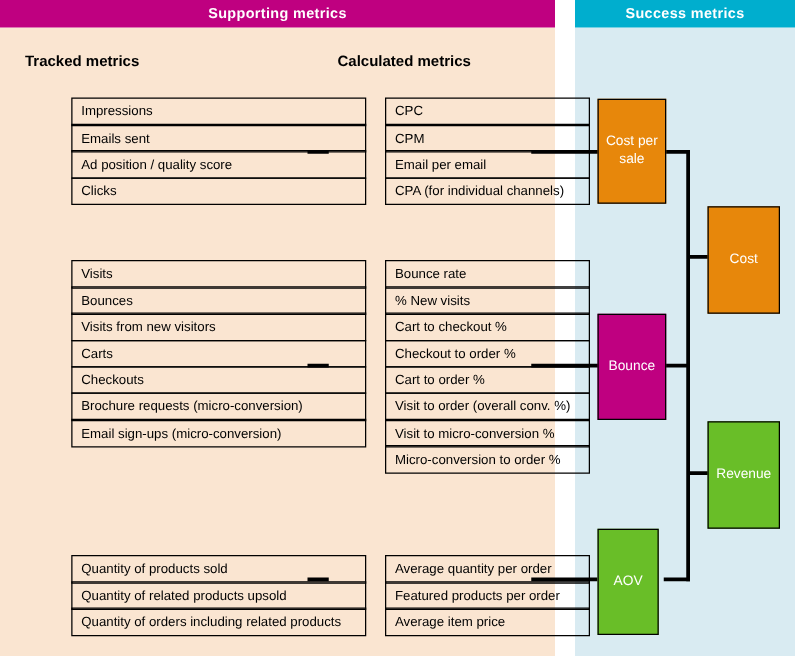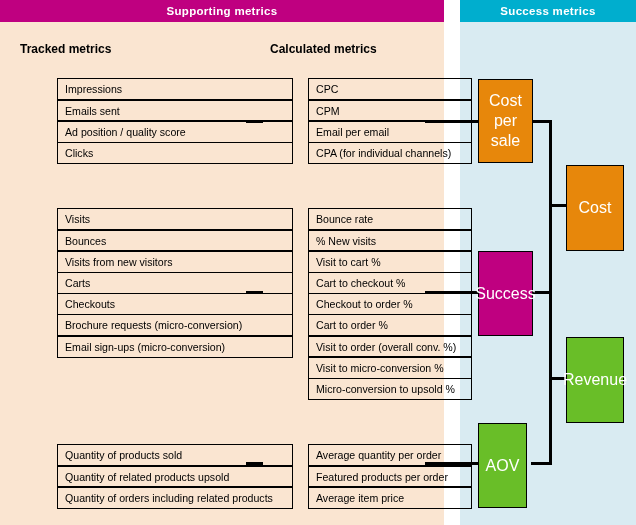--- a/index.html
+++ b/index.html
@@ -47,21 +47,21 @@
     white-space:nowrap;overflow:hidden;
     background:transparent;
   }
   .cell + .cell{margin-top:-1.4px;}
   
   .sbox{
     position:absolute;box-sizing:border-box;
     border:1.6px solid #000000;
     display:flex;align-items:center;justify-content:center;
     text-align:center;
-    color:#ffffff;font-size:16px;line-height:1.25;
+    color:#ffffff;font-size:11px;line-height:1.25;
     padding:2px;
   }
   #box-cps{left:478px;top:79px;width:55px;height:84px;}
   #box-cost{left:566px;top:165px;width:58px;height:86px;}
   #box-orders{left:478px;top:251px;width:55px;height:85px;}
   #box-revenue{left:566px;top:337px;width:58px;height:86px;}
   #box-aov{left:478px;top:423px;width:49px;height:85px;}
   
   .hline,.vline{position:absolute;background:#000000;}
   .hline{height:3px;}
@@ -103,27 +103,26 @@
       <div class="cell">Bounces</div>
       <div class="cell">Visits from new visitors</div>
       <div class="cell">Carts</div>
       <div class="cell">Checkouts</div>
       <div class="cell">Brochure requests (micro-conversion)</div>
       <div class="cell">Email sign-ups (micro-conversion)</div>
     </div>
   <div class="metric-table calc-col" id="table-c2">
       <div class="cell">Bounce rate</div>
       <div class="cell">% New visits</div>
-      <div class="cell">Visit to cart %</div>
       <div class="cell">Cart to checkout %</div>
       <div class="cell">Checkout to order %</div>
       <div class="cell">Cart to order %</div>
       <div class="cell">Visit to order (overall conv. %)</div>
       <div class="cell">Visit to micro-conversion %</div>
-      <div class="cell">Micro-conversion to upsold %</div>
+      <div class="cell">Micro-conversion to order %</div>
     </div>
 
   <div class="metric-table tracked-col" id="table-t3">
       <div class="cell">Quantity of products sold</div>
       <div class="cell">Quantity of related products upsold</div>
       <div class="cell">Quantity of orders including related products</div>
     </div>
   <div class="metric-table calc-col" id="table-c3">
       <div class="cell">Average quantity per order</div>
       <div class="cell">Featured products per order</div>
@@ -148,21 +147,21 @@
 
   <div class="vline" style="left:549px;top:120px;height:345px;"></div>
 
   <div class="sbox" id="box-cps" style="background-color: rgb(231, 135, 11);">
     <span>Cost per sale</span>
   </div>
   <div class="sbox" id="box-cost" style="background-color: rgb(231, 135, 11);">
     <span>Cost</span>
   </div>
   <div class="sbox" id="box-orders" style="background-color: rgb(191, 0, 128);">
-    <span>Success</span>
+    <span>Bounce</span>
   </div>
   <div class="sbox" id="box-revenue" style="background-color: rgb(105, 190, 40);">
     <span>Revenue</span>
   </div>
   <div class="sbox" id="box-aov" style="background-color: rgb(105, 190, 40);">
     <span>AOV</span>
   </div>
 
 </div>
 

